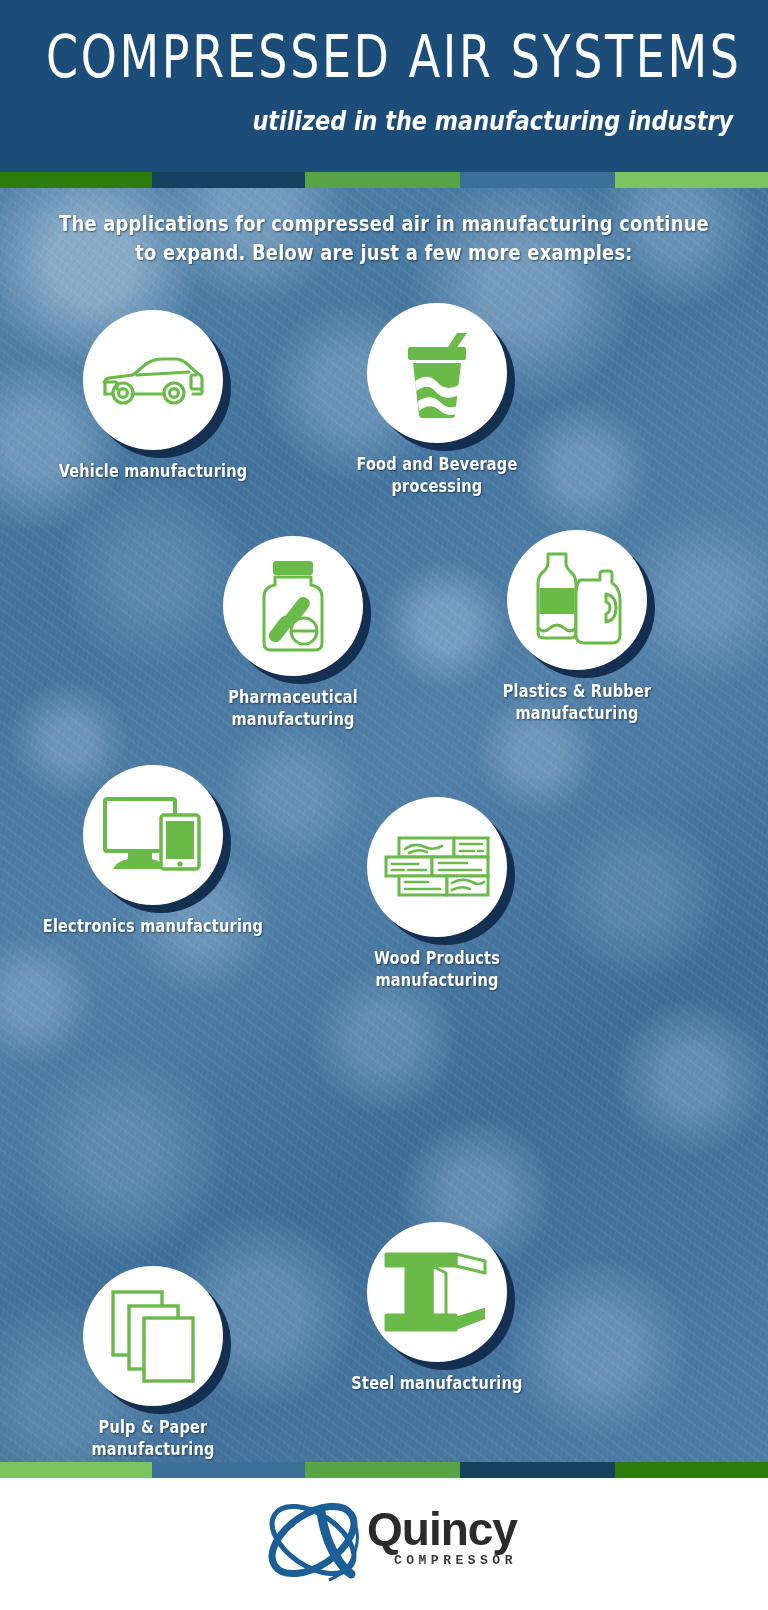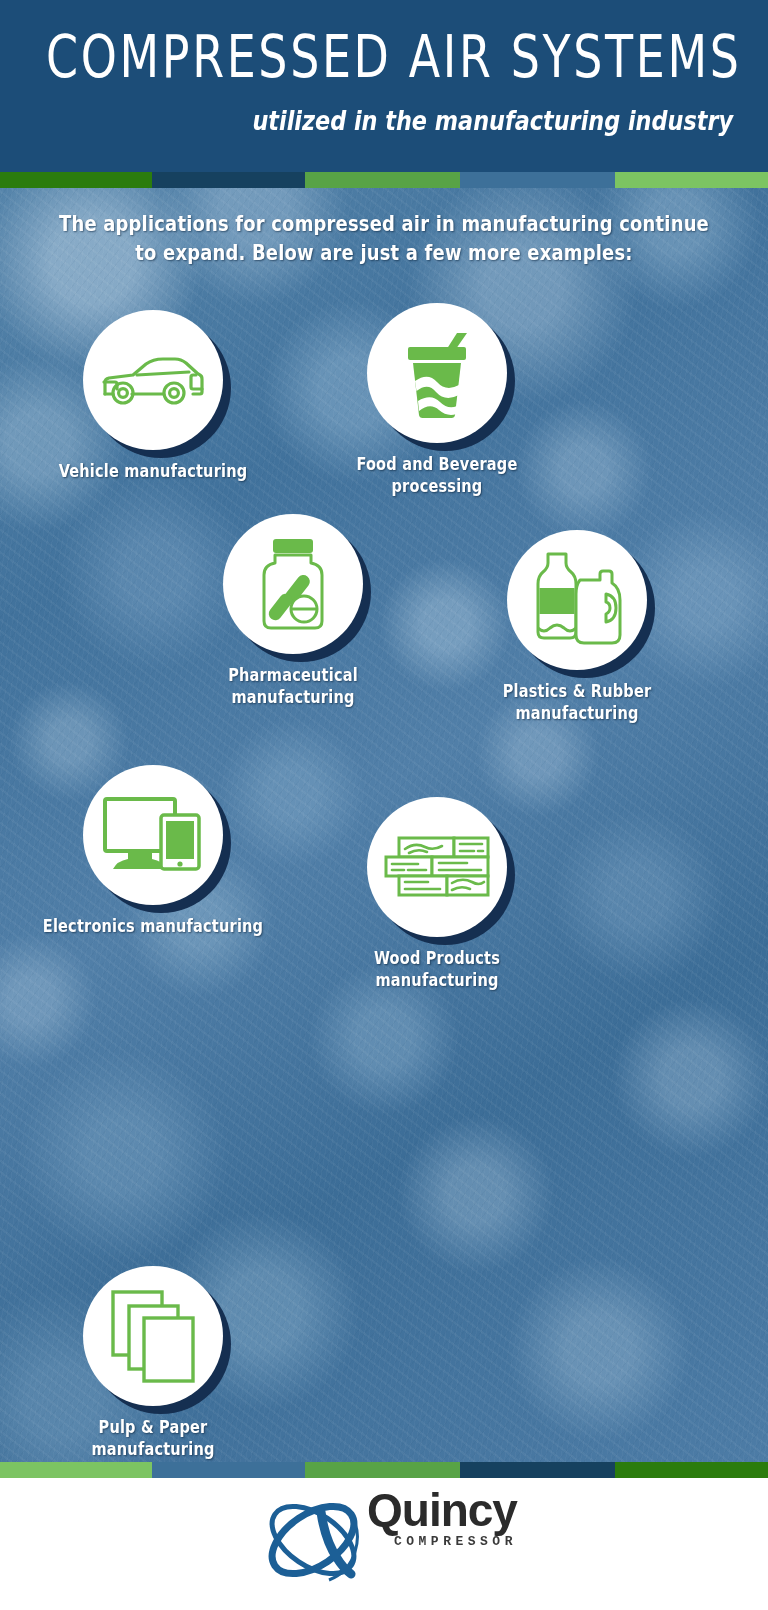--- a/index.html
+++ b/index.html
@@ -182,21 +182,21 @@
   .footer {
     position: absolute;
     left: 0; top: 1478px;
     width: 768px;
     height: 132px;
     background: #ffffff;
     display: flex;
     align-items: center;
     justify-content: center;
   }
-  .logo-row { display: flex; align-items: flex-start; }
+  .logo-row { display: flex; align-items: center; }
   .logo-text-block { margin-left: -14px; padding-bottom: 14px; }
   .logo-word {
     font-family: "Liberation Sans", sans-serif;
     font-size: 46px;
     font-weight: bold;
     color: #2b2b2b;
     letter-spacing: -1px;
     line-height: 44px;
   }
   .logo-sub {
@@ -263,21 +263,21 @@
               <circle cx="22" cy="48" r="4.4"></circle>
               <circle cx="73" cy="48" r="10"></circle>
               <circle cx="73" cy="48" r="4.4"></circle>
             </g>
           </svg>
         </div>
       </div>
       <div class="item-label">Vehicle manufacturing</div>
     </div>
 
-    <div class="item" style="left:223px; top:342px;">
+    <div class="item" style="left:223px; top:364px;">
       <div class="circle-wrap">
         <div class="circle-shadow"></div>
         <div class="circle">
           <svg width="78" height="98" viewBox="0 0 78 98">
             <rect x="19" y="4" width="40" height="14" rx="3" fill="#6aba4a"></rect>
             <path d="M21 20 L57 20 L57 28 Q68 30 68 40 L68 86 Q68 93 61 93 L17 93 Q10 93 10 86 L10 40 Q10 30 21 28 Z" fill="none" stroke="#6aba4a" stroke-width="3" stroke-linejoin="round"></path>
             <rect x="37" y="38" width="13" height="32" rx="6.5" fill="#6aba4a" transform="rotate(38 43.5 54)"></rect>
             <rect x="20" y="57" width="13" height="30" rx="6.5" fill="#6aba4a" transform="rotate(38 26.5 72)"></rect>
             <circle cx="50" cy="74" r="13" fill="#ffffff" stroke="#6aba4a" stroke-width="3"></circle>
             <line x1="38" y1="74" x2="62" y2="74" stroke="#6aba4a" stroke-width="3"></line>
@@ -371,20 +371,38 @@
             <rect x="3" y="3" width="49" height="63" fill="#ffffff" stroke="#6aba4a" stroke-width="3.4"></rect>
             <rect x="19" y="17" width="49" height="63" fill="#ffffff" stroke="#6aba4a" stroke-width="3.4"></rect>
             <rect x="34" y="29" width="49" height="63" fill="#ffffff" stroke="#6aba4a" stroke-width="3.4"></rect>
           </svg>
         </div>
       </div>
       <div class="item-label">Pulp &amp; Paper
 manufacturing</div>
     </div>
 
+    <div class="item" style="left:367px; top:1050px;">
+      <div class="circle-wrap">
+        <div class="circle-shadow"></div>
+        <div class="circle">
+          <svg width="106" height="86" viewBox="0 0 106 86">
+            <path d="M2 5 L72 5 L72 17 L2 17 Z" fill="#6aba4a"></path>
+            <path d="M72 5 L101 12 L101 24 L72 17 Z" fill="#ffffff" stroke="#6aba4a" stroke-width="3" stroke-linejoin="round"></path>
+            <path d="M22 17 L48 17 L48 66 L22 66 Z" fill="#6aba4a"></path>
+            <path d="M48 17 L62 24 L62 73 L48 66 Z" fill="#ffffff" stroke="#6aba4a" stroke-width="3" stroke-linejoin="round"></path>
+            <path d="M2 66 L72 66 L72 81 L2 81 Z" fill="#6aba4a"></path>
+            <path d="M72 66 L101 57 L101 70 L72 81 Z" fill="#6aba4a"></path>
+            <path d="M72 66 L101 57" fill="none" stroke="#ffffff" stroke-width="3"></path>
+            <path d="M2 5 L72 5 L72 17 L48 17 L48 66 L72 66 L72 81 L2 81 L2 66 L22 66 L22 17 L2 17 Z" fill="none" stroke="#6aba4a" stroke-width="3" stroke-linejoin="round"></path>
+          </svg>
+        </div>
+      </div>
+      <div class="item-label">Steel manufacturing</div>
+    </div>
 
   </div>
 
   <div class="accent-bar bottom">
       <div class="accent-seg" style="background: rgb(124, 196, 98); width: 152px;"></div>
       <div class="accent-seg" style="background: rgb(61, 112, 153); width: 153px;"></div>
       <div class="accent-seg" style="background: rgb(88, 163, 70); width: 155px;"></div>
       <div class="accent-seg" style="background: rgb(22, 65, 95); width: 155px;"></div>
       <div class="accent-seg" style="background: rgb(43, 124, 13); width: 153px;"></div>
     </div>

